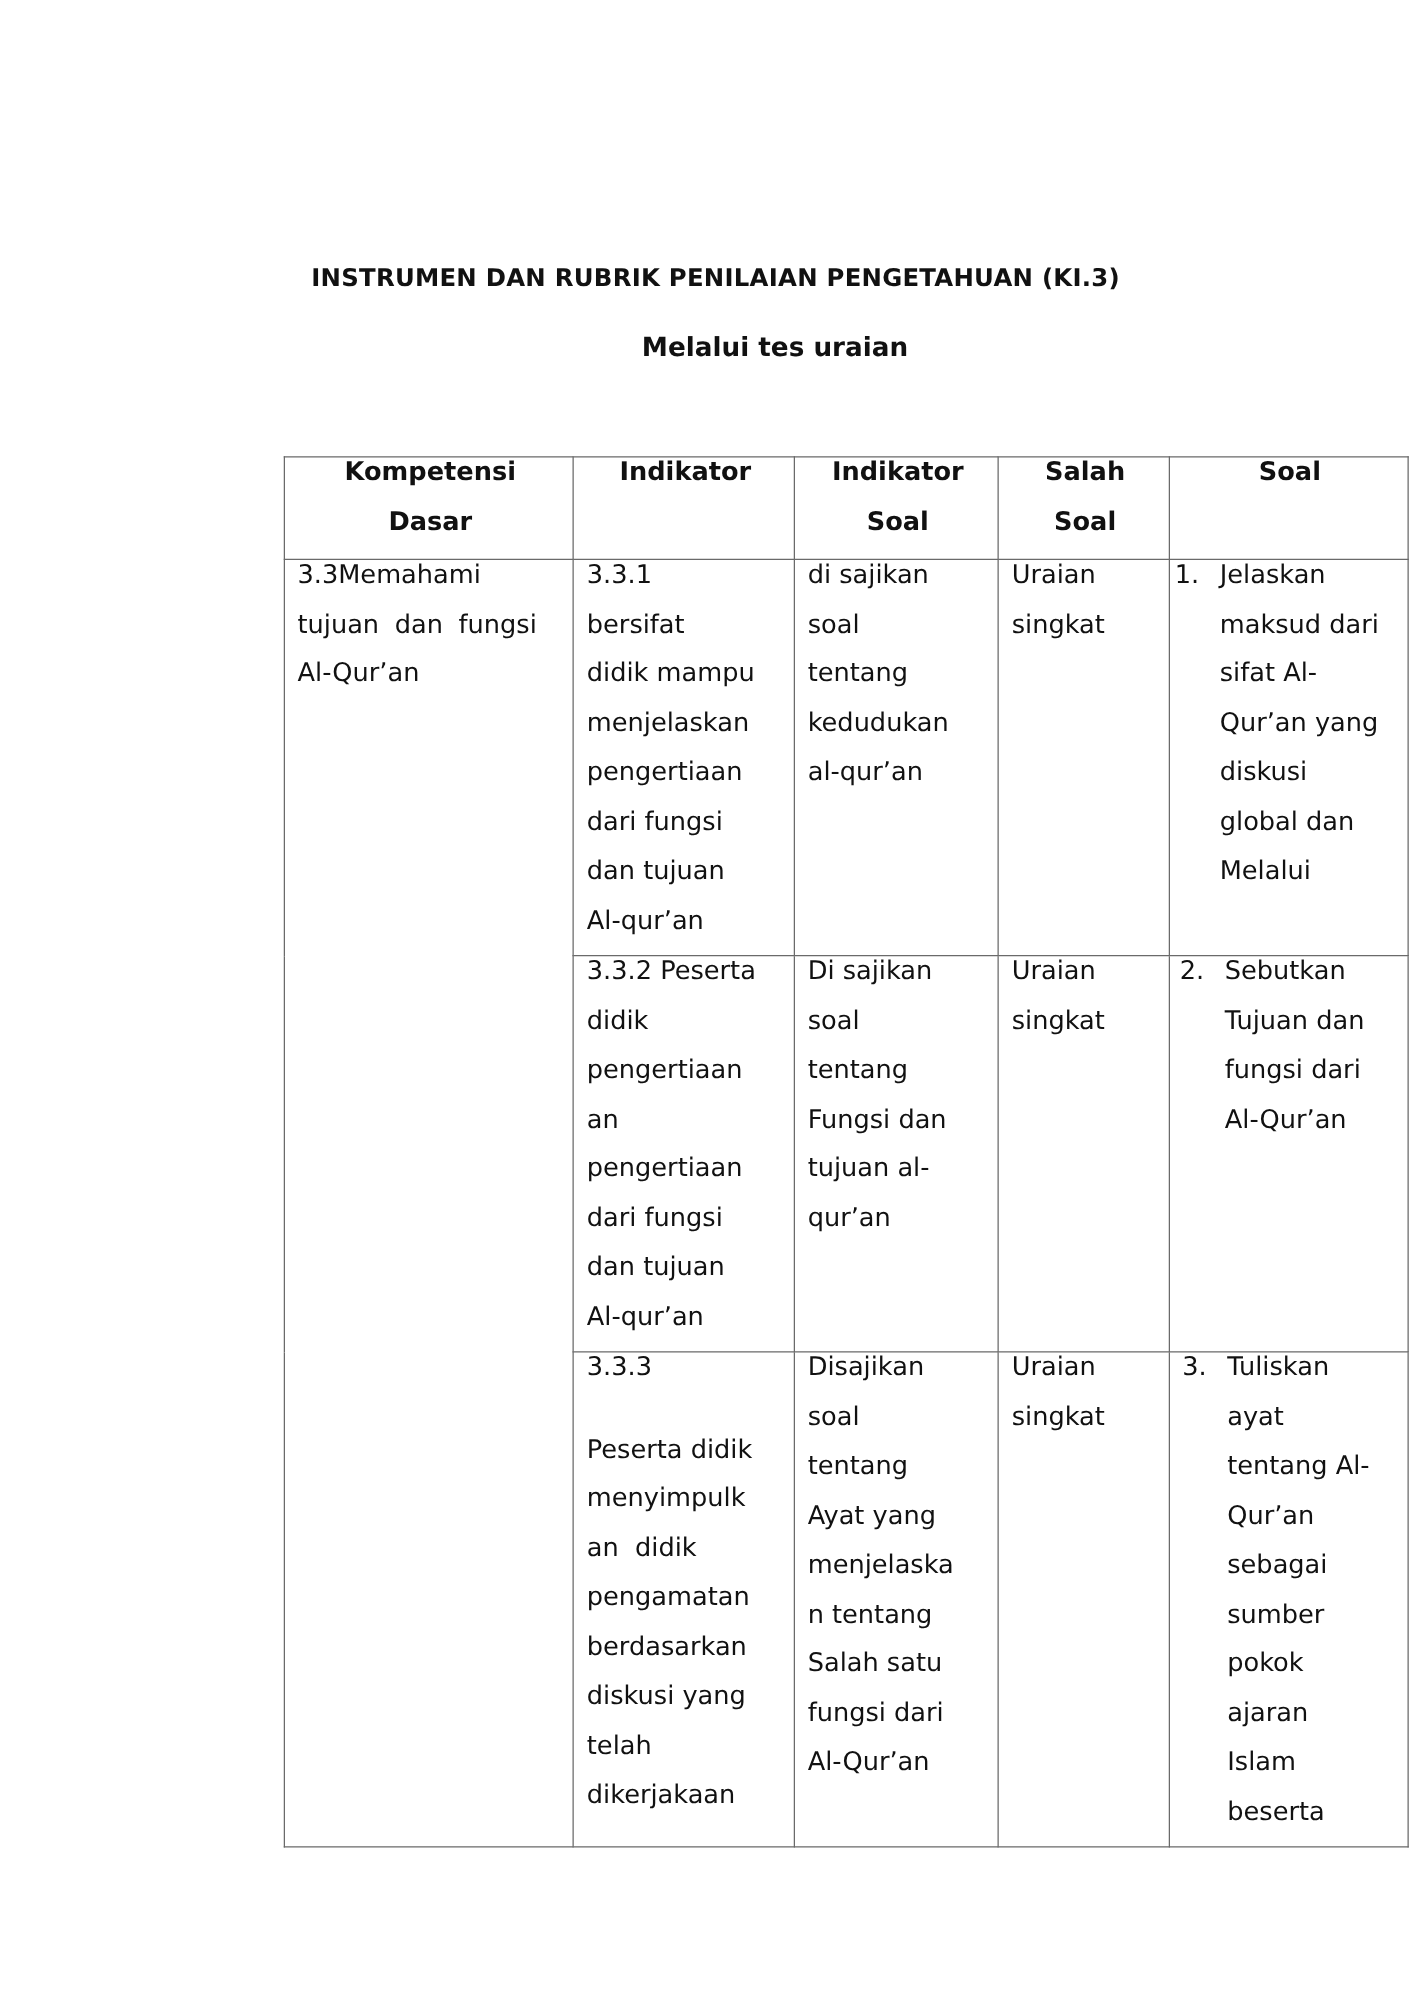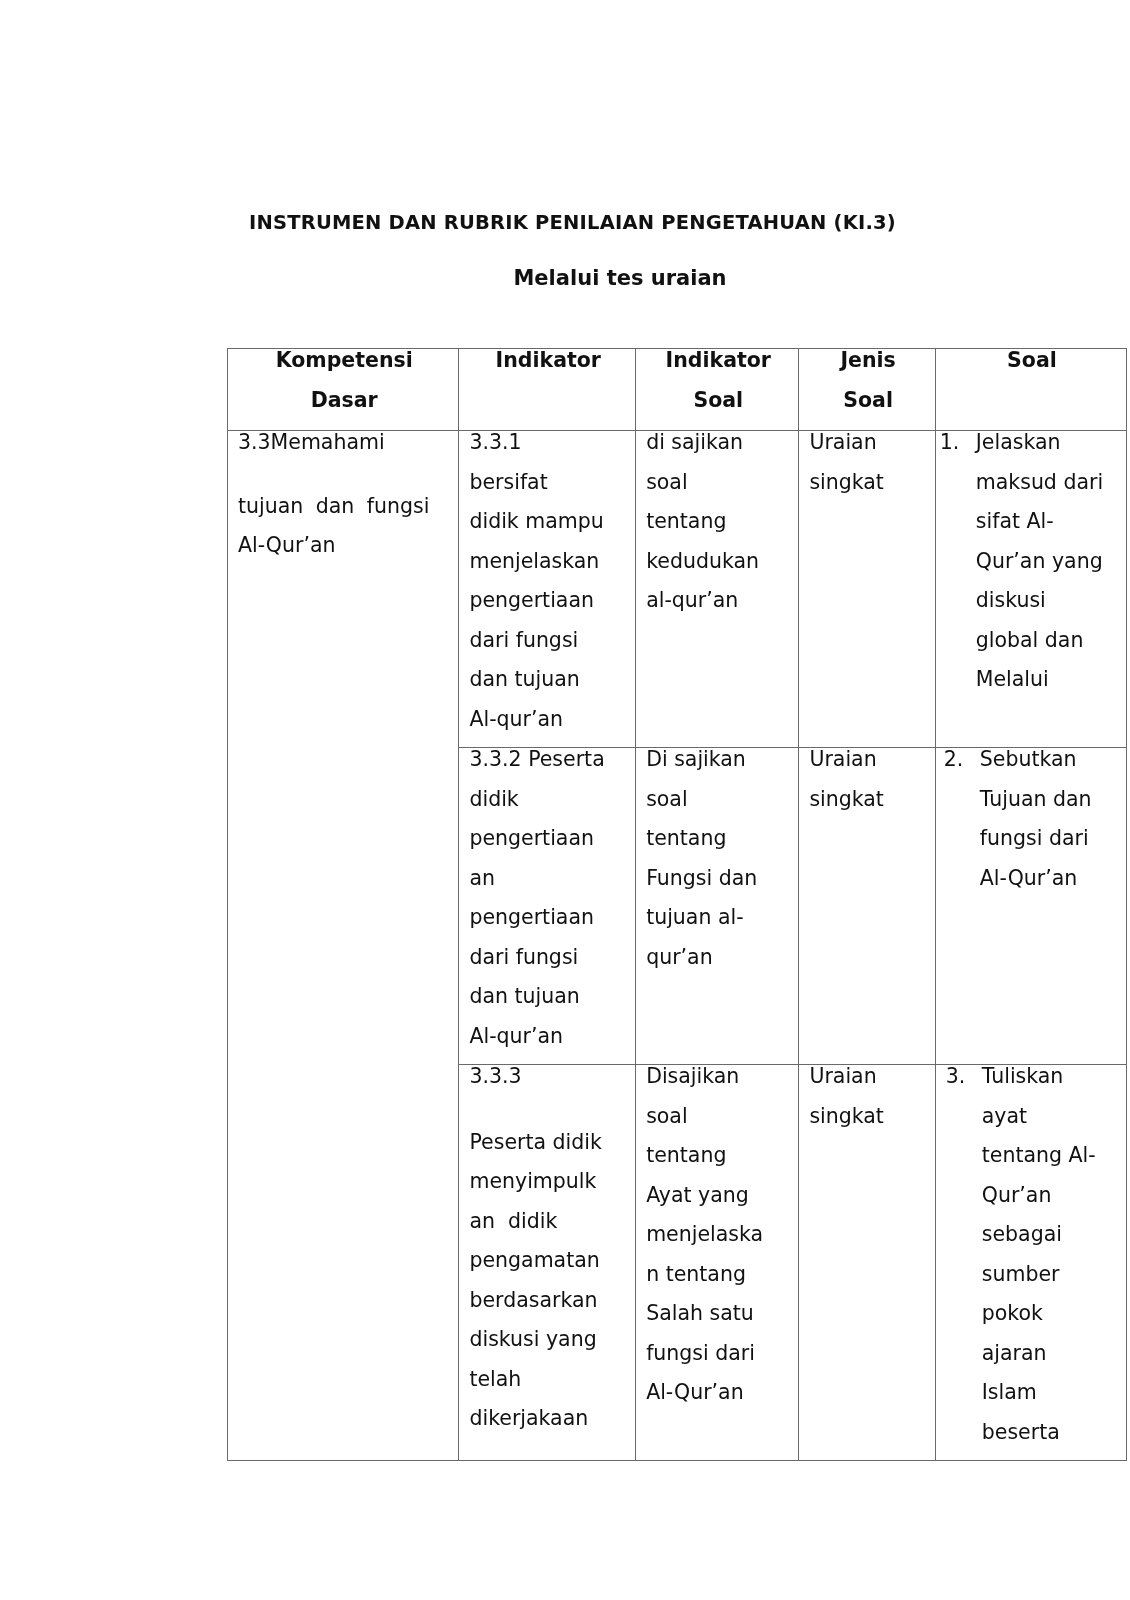--- a/index.html
+++ b/index.html
@@ -3,32 +3,32 @@
 <meta charset="utf-8">
 <style>
   html, body { margin: 0; padding: 0; background: #ffffff; }
   body { width: 1130px; height: 1600px; position: relative; overflow: hidden;
          font-family: "DejaVu Sans", sans-serif; color: #111111; }
   .title { position: absolute; left: 0; top: 211px; width: 1006px; text-align: left;
            padding-left: 249px; box-sizing: border-box;
            font-weight: bold; font-size: 19.5px; letter-spacing: 0.2px; }
   .subtitle { position: absolute; left: 0; top: 266px; width: 1240px; text-align: center;
               font-weight: bold; font-size: 21px; }
-  table.rubric { position: absolute; left: 227px; top: 348px; border-collapse: collapse;
+  table.rubric { position: absolute; left: 227px; top: 365px; border-collapse: collapse;
                  table-layout: fixed; width: 900px; }
   table.rubric td, table.rubric th { border: 1.3px solid #6a6a6a; vertical-align: top;
                  padding: 0 8px 0 10px; font-size: 20.5px; line-height: 39.5px; overflow: hidden; }
   table.rubric th { font-weight: bold; text-align: center; height: 64px; line-height: 38px; padding-top: 0; }
   .ln { display: block; white-space: nowrap; height: 39.5px; margin-top: -8px; margin-bottom: 8px; }
   th .ln { margin-top: -10px; margin-bottom: 10px; }
   .soal-cell { padding-left: 4px !important; }
   .soal-line { display: flex; white-space: nowrap; height: 39.5px; margin-top: -8px; margin-bottom: 8px; }
   .num { width: 36px; flex: 0 0 36px; }
   .spacer { height: 39.5px; }
-  .justify { letter-spacing: 0; word-spacing: 6px; margin-top: 24px; }
+  .justify { letter-spacing: 0; word-spacing: 6px; }
 </style>
 </head>
 <body>
 
 <div class="title">INSTRUMEN DAN RUBRIK PENILAIAN PENGETAHUAN (KI.3)</div>
 <div class="subtitle">Melalui tes uraian</div>
 
 <table class="rubric">
   <colgroup>
     <col style="width:224px">
@@ -44,21 +44,21 @@
         <span class="ln">Dasar</span>
       </th>
       <th style="padding-top:2px">
         <span class="ln">Indikator</span>
       </th>
       <th style="padding-top:2px">
         <span class="ln">Indikator</span>
         <span class="ln">Soal</span>
       </th>
       <th style="padding-top:2px">
-        <span class="ln">Jenis</span>
+        <span class="ln">Salah</span>
         <span class="ln">Soal</span>
       </th>
       <th style="padding-top:2px">
         <span class="ln">Soal</span>
       </th>
     </tr>
   </thead>
   <tbody>
 
     <tr style="height:301px">

